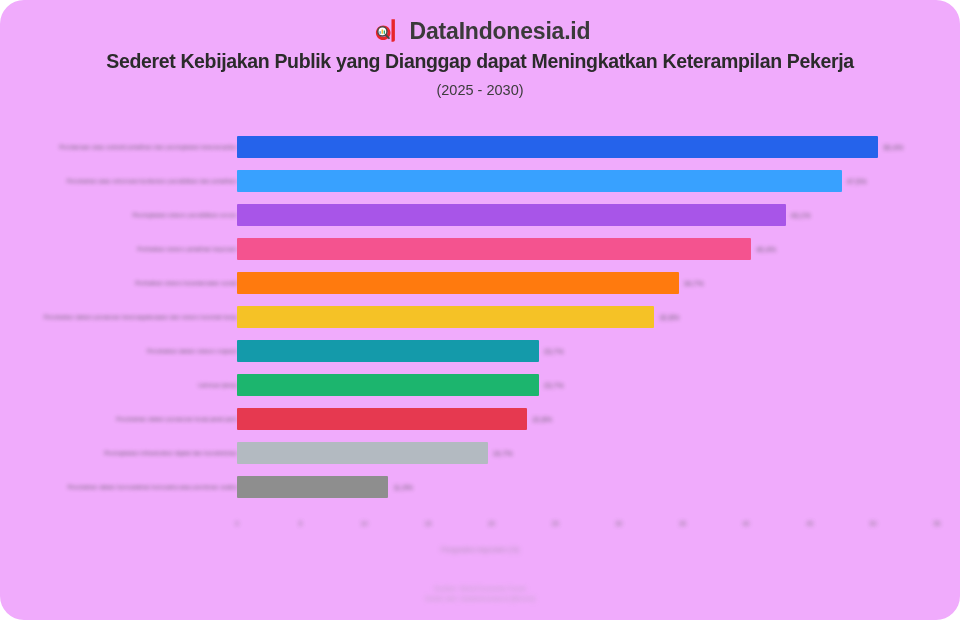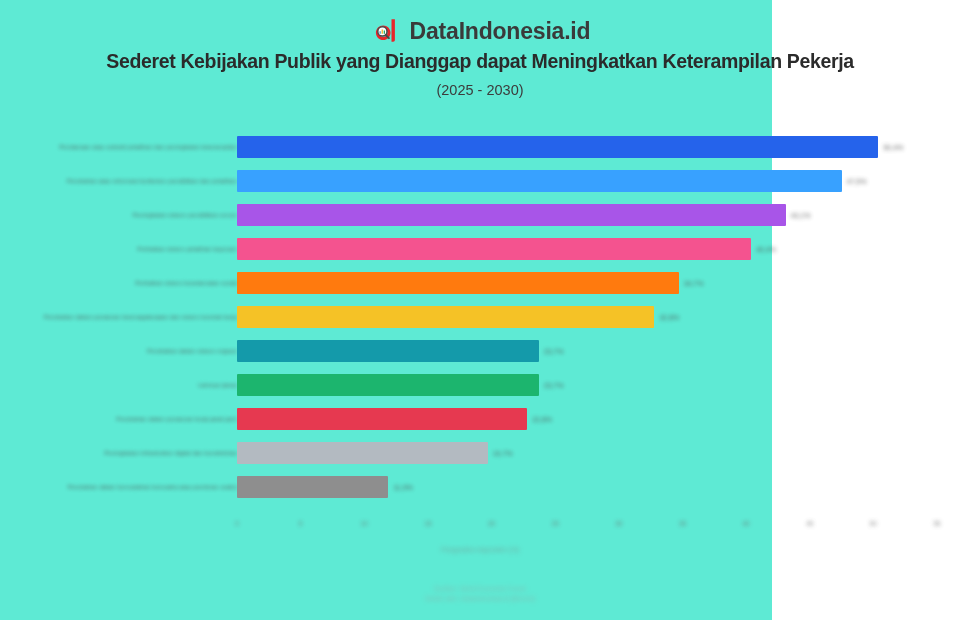--- a/index.html
+++ b/index.html
@@ -2,21 +2,21 @@
 <html><head>
 <meta charset="utf-8">
 <style>
   * { box-sizing: border-box; margin: 0; padding: 0; }
   html, body {
     width: 960px; height: 620px;
     background: #ffffff;
     font-family: "Liberation Sans", sans-serif;
     overflow: hidden;
   }
-  .page { position: relative; width: 772px; height: 620px; background: #5eead4; }
+  .page { position: relative; width: 960px; height: 620px; background: #f0abfc; border-radius: 24px; }
 
   
   .brand {
     position: absolute; left: 0; top: 16px; width: 960px;
     display: flex; align-items: center; justify-content: center; gap: 10px;
   }
   .brand-logo { width: 30px; height: 30px; display: block; }
   .brand-name {
     font-size: 23px; font-weight: 700; color: #3a3a3a;
     letter-spacing: -0.2px; line-height: 1;

